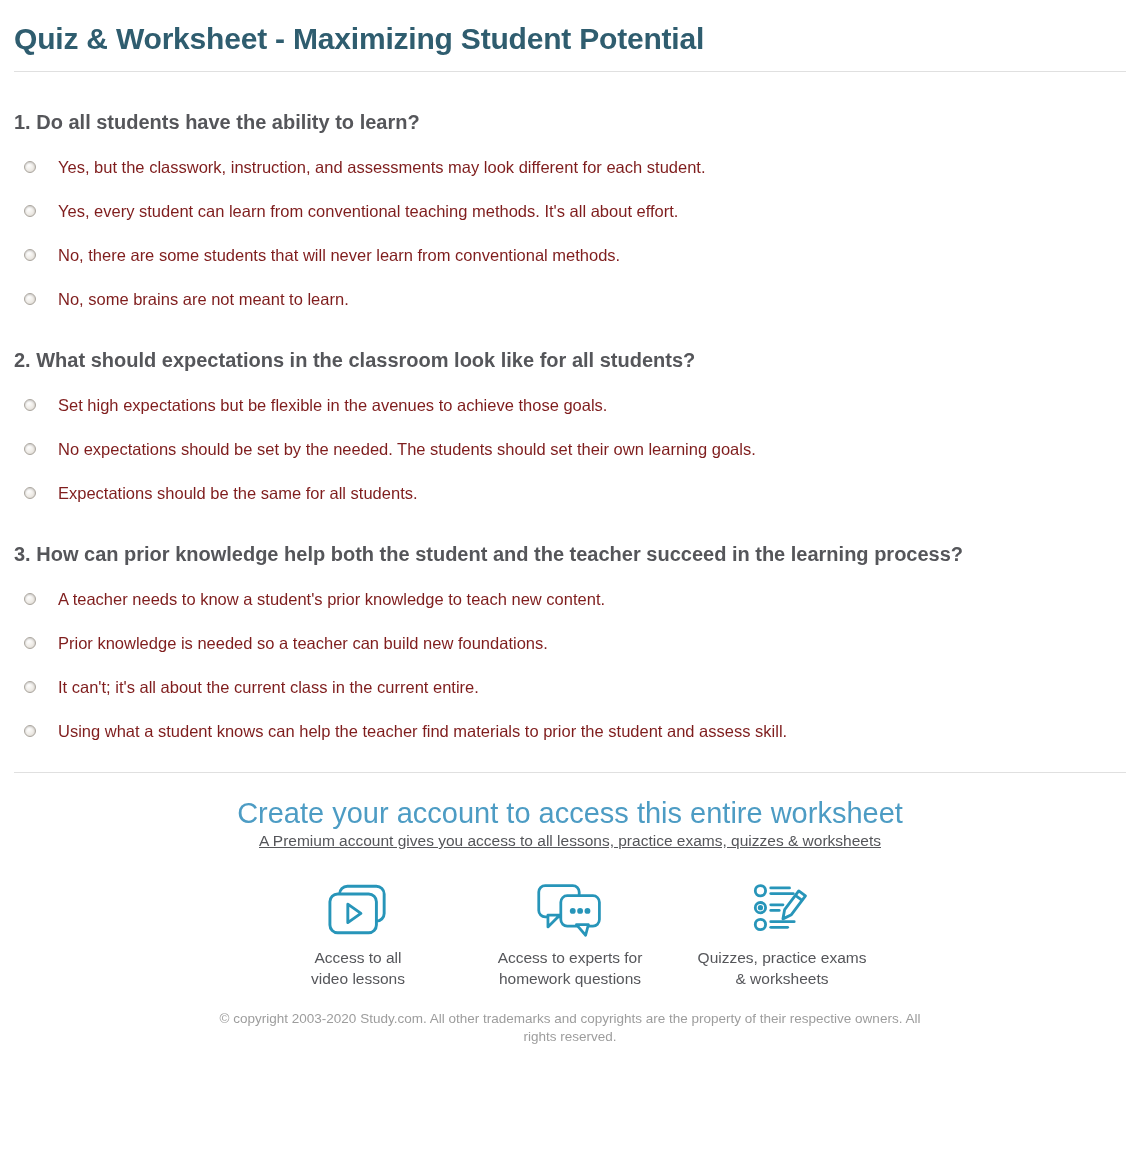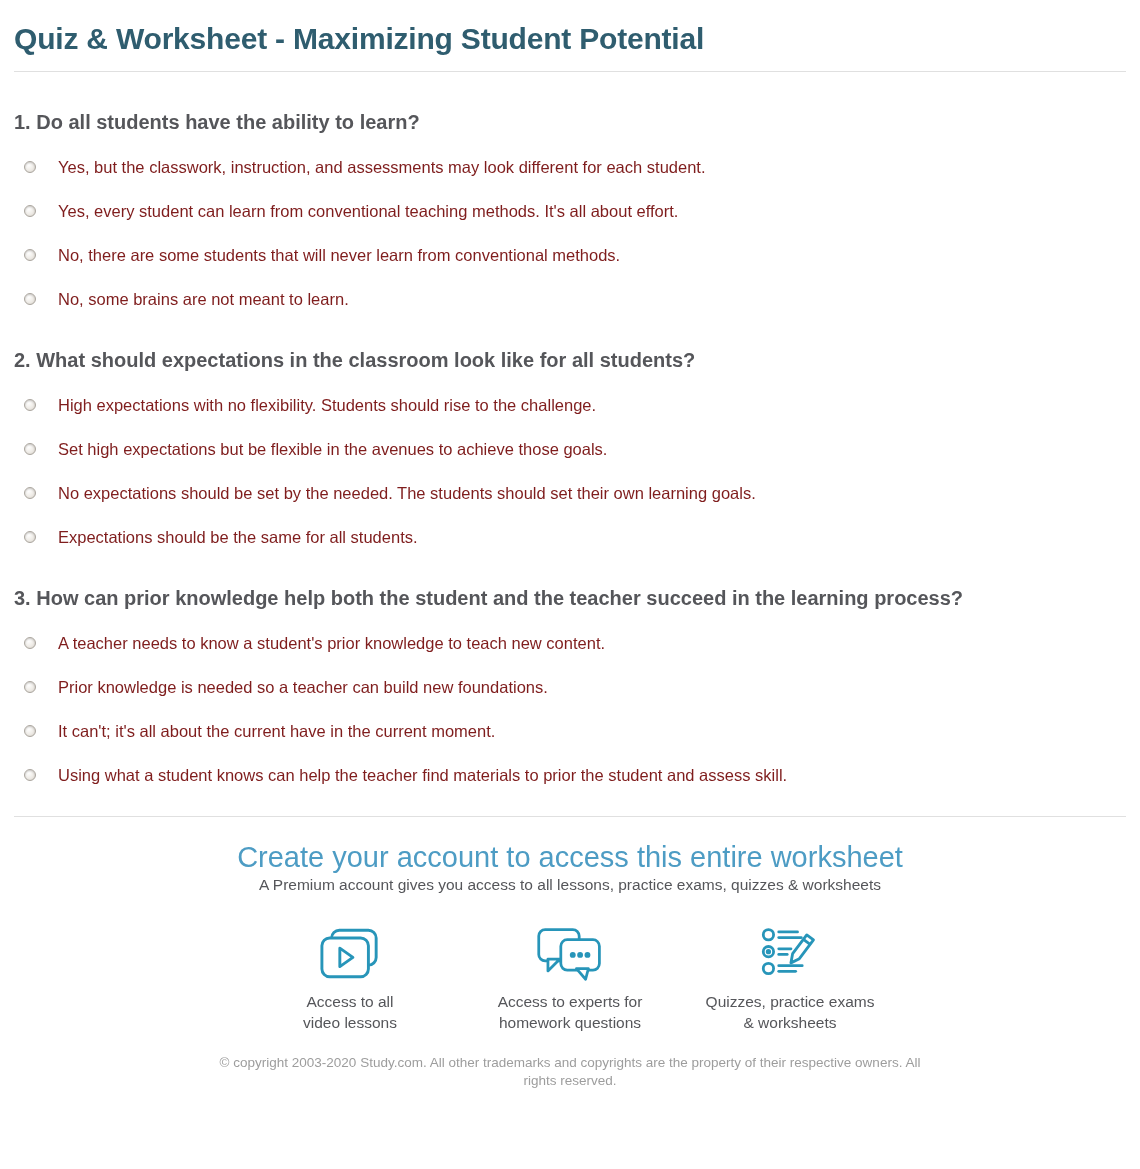--- a/index.html
+++ b/index.html
@@ -97,27 +97,28 @@
     margin-top: 26px;
     font-size: 29px;
     font-weight: 400;
     color: #4d9cc4;
     line-height: 28px;
   }
   .signup-subheading {
     margin-top: 5px;
     font-size: 15.5px;
     color: #55565a;
+    text-decoration: underline;
   }
   .features {
     margin-top: 30px;
     display: flex;
     justify-content: center;
     align-items: center;
-    gap: 40px;
+    gap: 32px;
   }
   .feature {
     width: 180px;
     display: flex;
     flex-direction: column;
     align-items: center;
   }
   .feature-icon {
     height: 58px;
     display: flex;
@@ -171,24 +172,20 @@
     <div class="option-row">
       <span class="radio"></span>
       <span class="option-text">No, some brains are not meant to learn.</span>
     </div>
   </div>
 
   <div class="question">
     <h2 class="question-heading">2. What should expectations in the classroom look like for all students?</h2>
     <div class="option-row">
       <span class="radio"></span>
-      <span class="option-text">High expectations with no flexibility. Students should rise to the challenge.</span>
-    </div>
-    <div class="option-row">
-      <span class="radio"></span>
       <span class="option-text">Set high expectations but be flexible in the avenues to achieve those goals.</span>
     </div>
     <div class="option-row">
       <span class="radio"></span>
       <span class="option-text">No expectations should be set by the needed. The students should set their own learning goals.</span>
     </div>
     <div class="option-row">
       <span class="radio"></span>
       <span class="option-text">Expectations should be the same for all students.</span>
     </div>
@@ -199,21 +196,21 @@
     <div class="option-row">
       <span class="radio"></span>
       <span class="option-text">A teacher needs to know a student's prior knowledge to teach new content.</span>
     </div>
     <div class="option-row">
       <span class="radio"></span>
       <span class="option-text">Prior knowledge is needed so a teacher can build new foundations.</span>
     </div>
     <div class="option-row">
       <span class="radio"></span>
-      <span class="option-text">It can't; it's all about the current have in the current moment.</span>
+      <span class="option-text">It can't; it's all about the current class in the current entire.</span>
     </div>
     <div class="option-row">
       <span class="radio"></span>
       <span class="option-text">Using what a student knows can help the teacher find materials to prior the student and assess skill.</span>
     </div>
   </div>
 
   <hr class="rule bottom-rule">
 
   <div class="signup">

